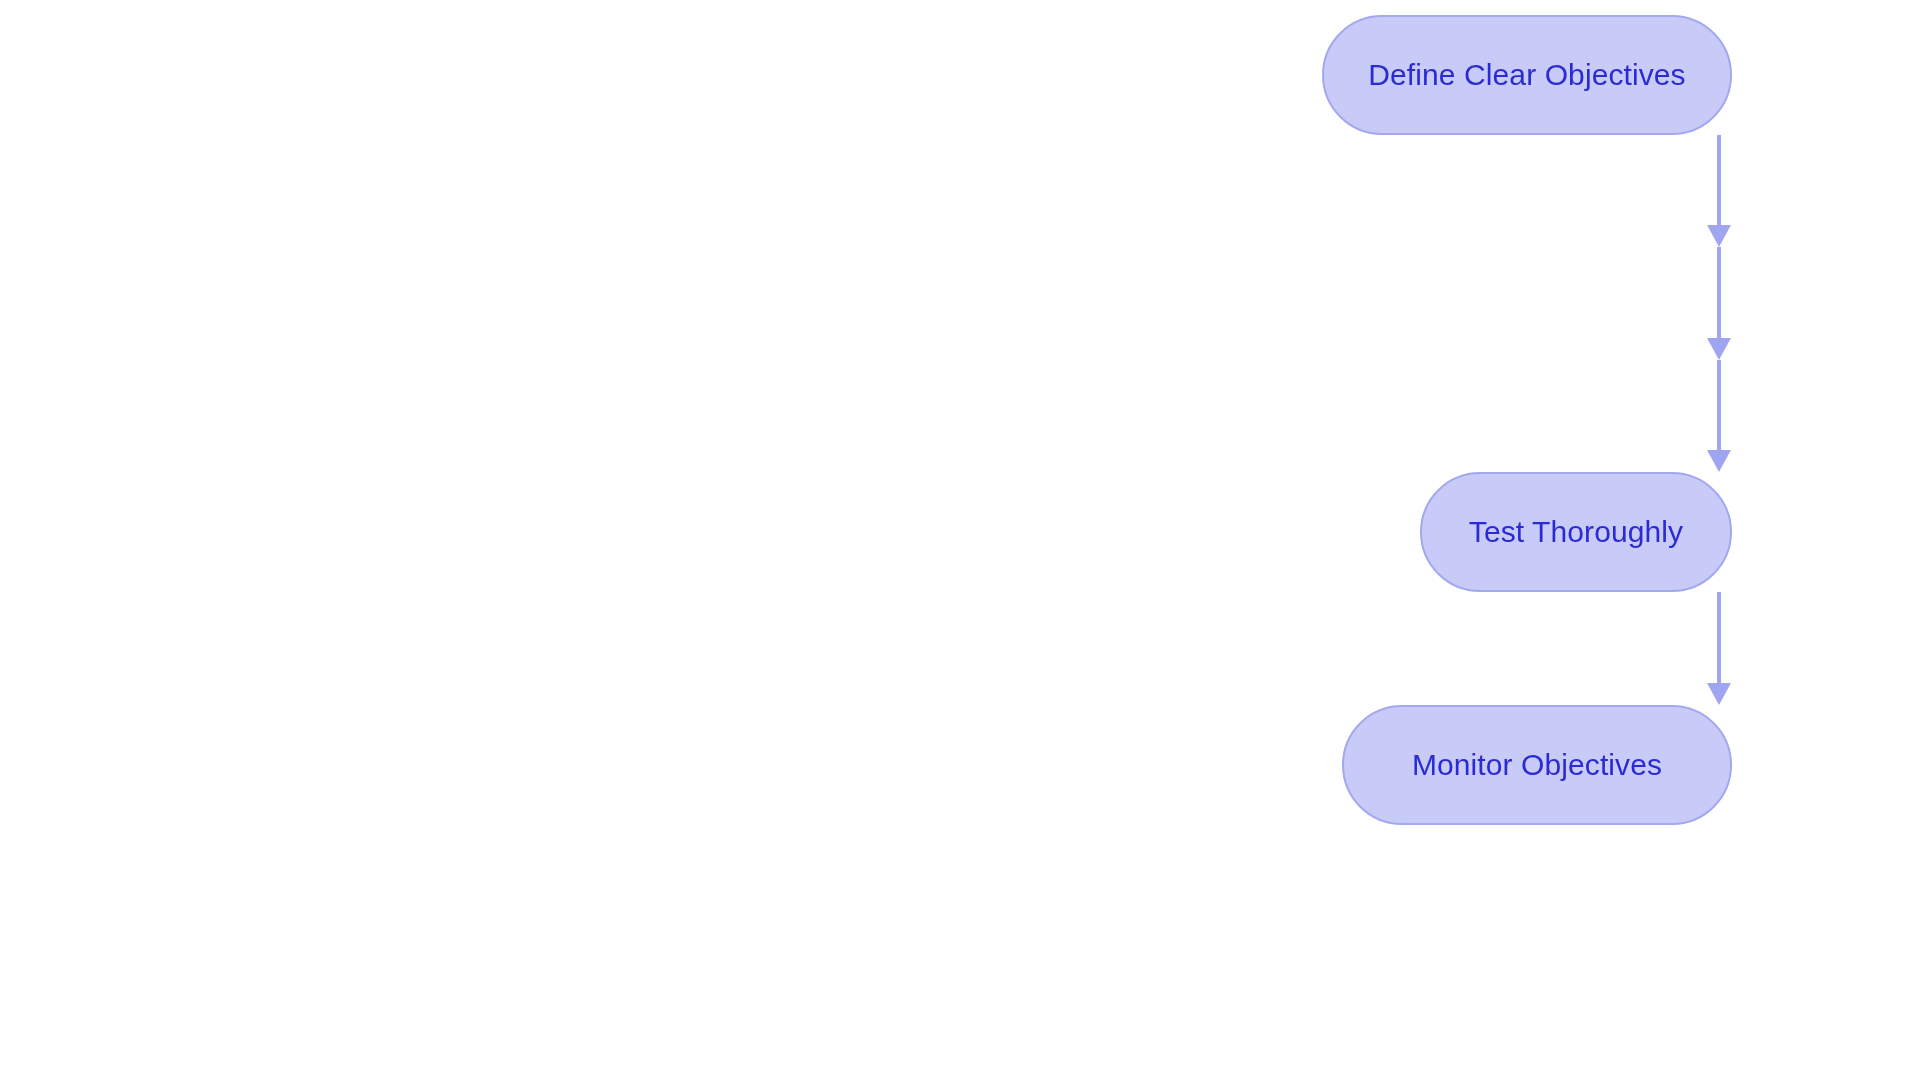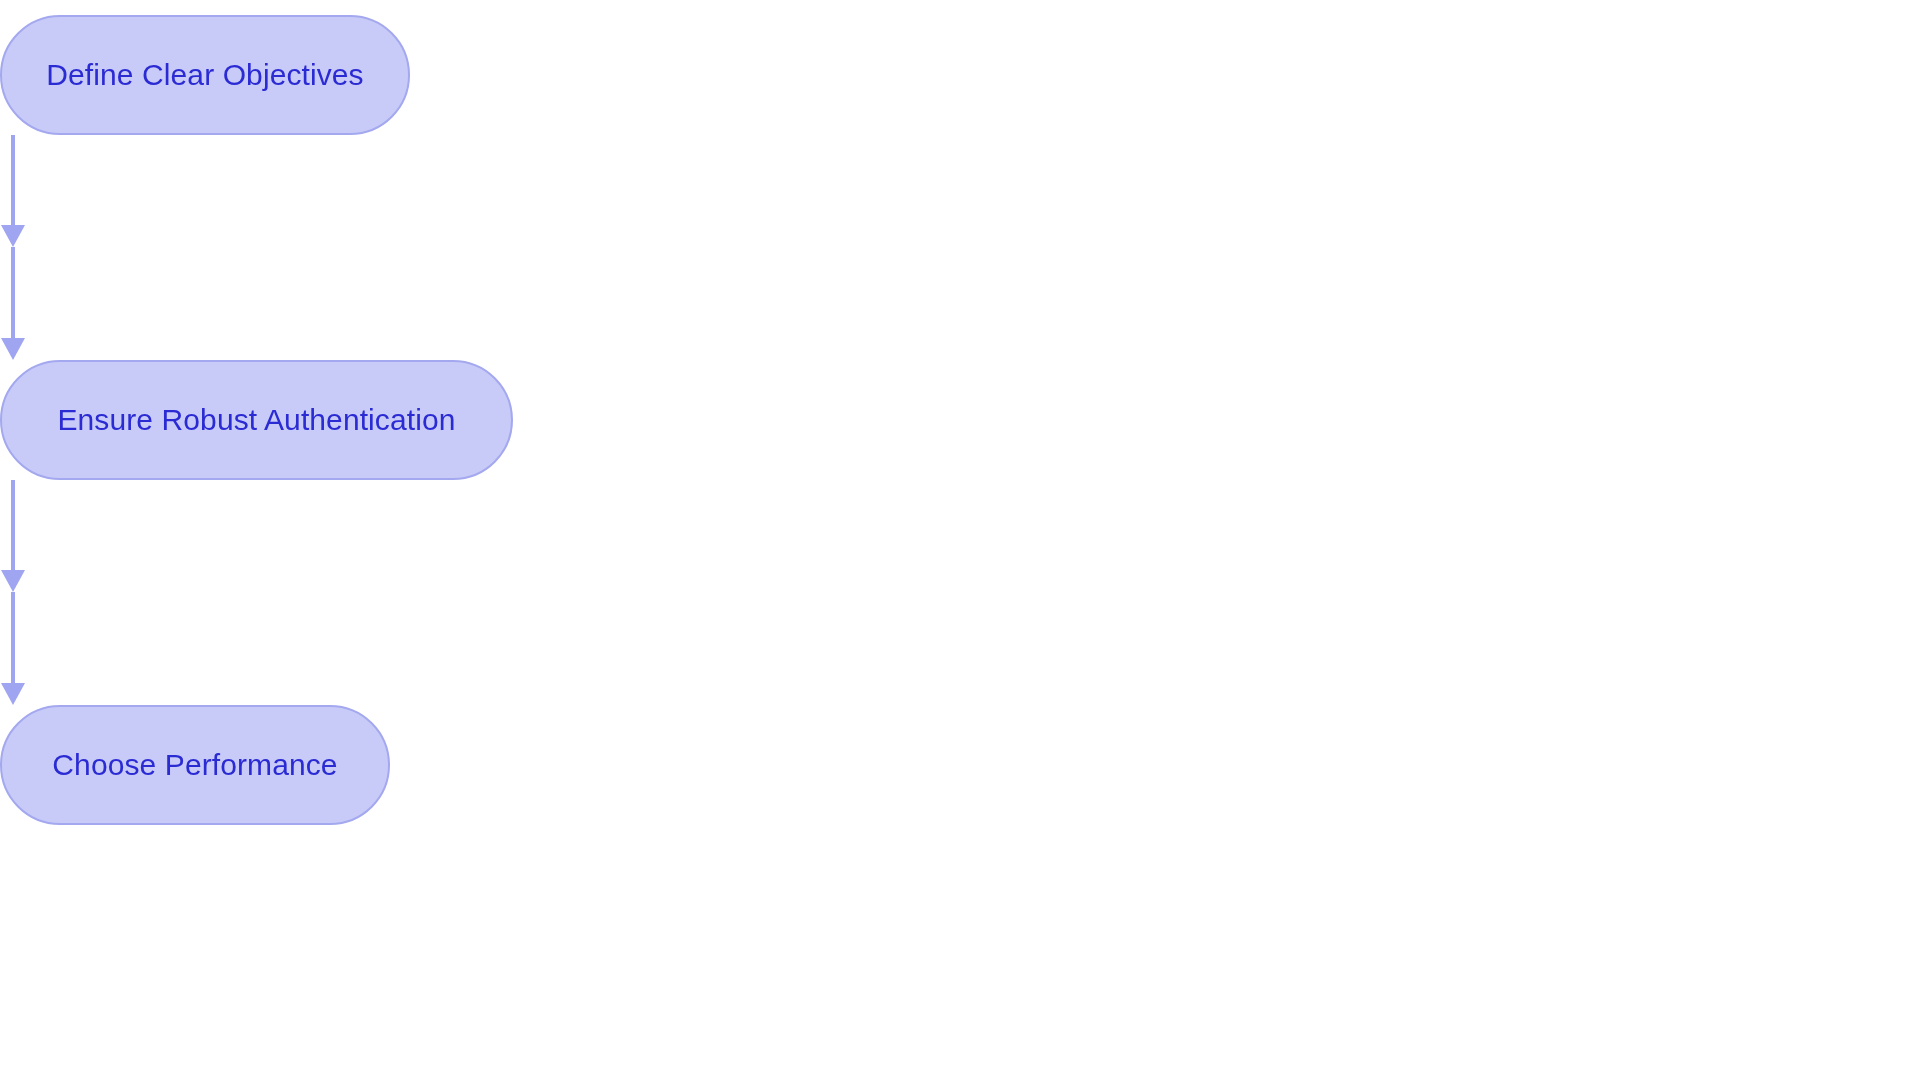--- a/index.html
+++ b/index.html
@@ -23,21 +23,21 @@
   }
 
   .flow-column {
     position: absolute;
     left: 0;
     top: 0;
     width: 1732px;
     height: 1083px;
     display: flex;
     flex-direction: column;
-    align-items: flex-start;
+    align-items: flex-end;
     justify-content: flex-start;
   }
 
   .flow-node {
     box-sizing: border-box;
     height: 120px;
     border-radius: 60px;
     background: #c8cbf8;
     border: 2px solid #a3a8ef;
     display: flex;
@@ -114,33 +114,33 @@
       <div class="connector-line"></div>
       <div class="connector-arrowhead"></div>
     </div>
 
 
     <div class="flow-connector connector-2">
       <div class="connector-line"></div>
       <div class="connector-arrowhead"></div>
     </div>
 
-    <div class="flow-node node-w-3">
-      <span class="flow-node-label">Ensure Robust Authentication</span>
-    </div>
 
     <div class="flow-connector connector-3">
       <div class="connector-line"></div>
       <div class="connector-arrowhead"></div>
     </div>
 
+    <div class="flow-node node-w-4">
+      <span class="flow-node-label">Test Thoroughly</span>
+    </div>
 
     <div class="flow-connector connector-4">
       <div class="connector-line"></div>
       <div class="connector-arrowhead"></div>
     </div>
 
     <div class="flow-node node-w-5">
-      <span class="flow-node-label">Choose Performance</span>
+      <span class="flow-node-label">Monitor Objectives</span>
     </div>
 
   </div>
 </div>
 
 </body></html>

